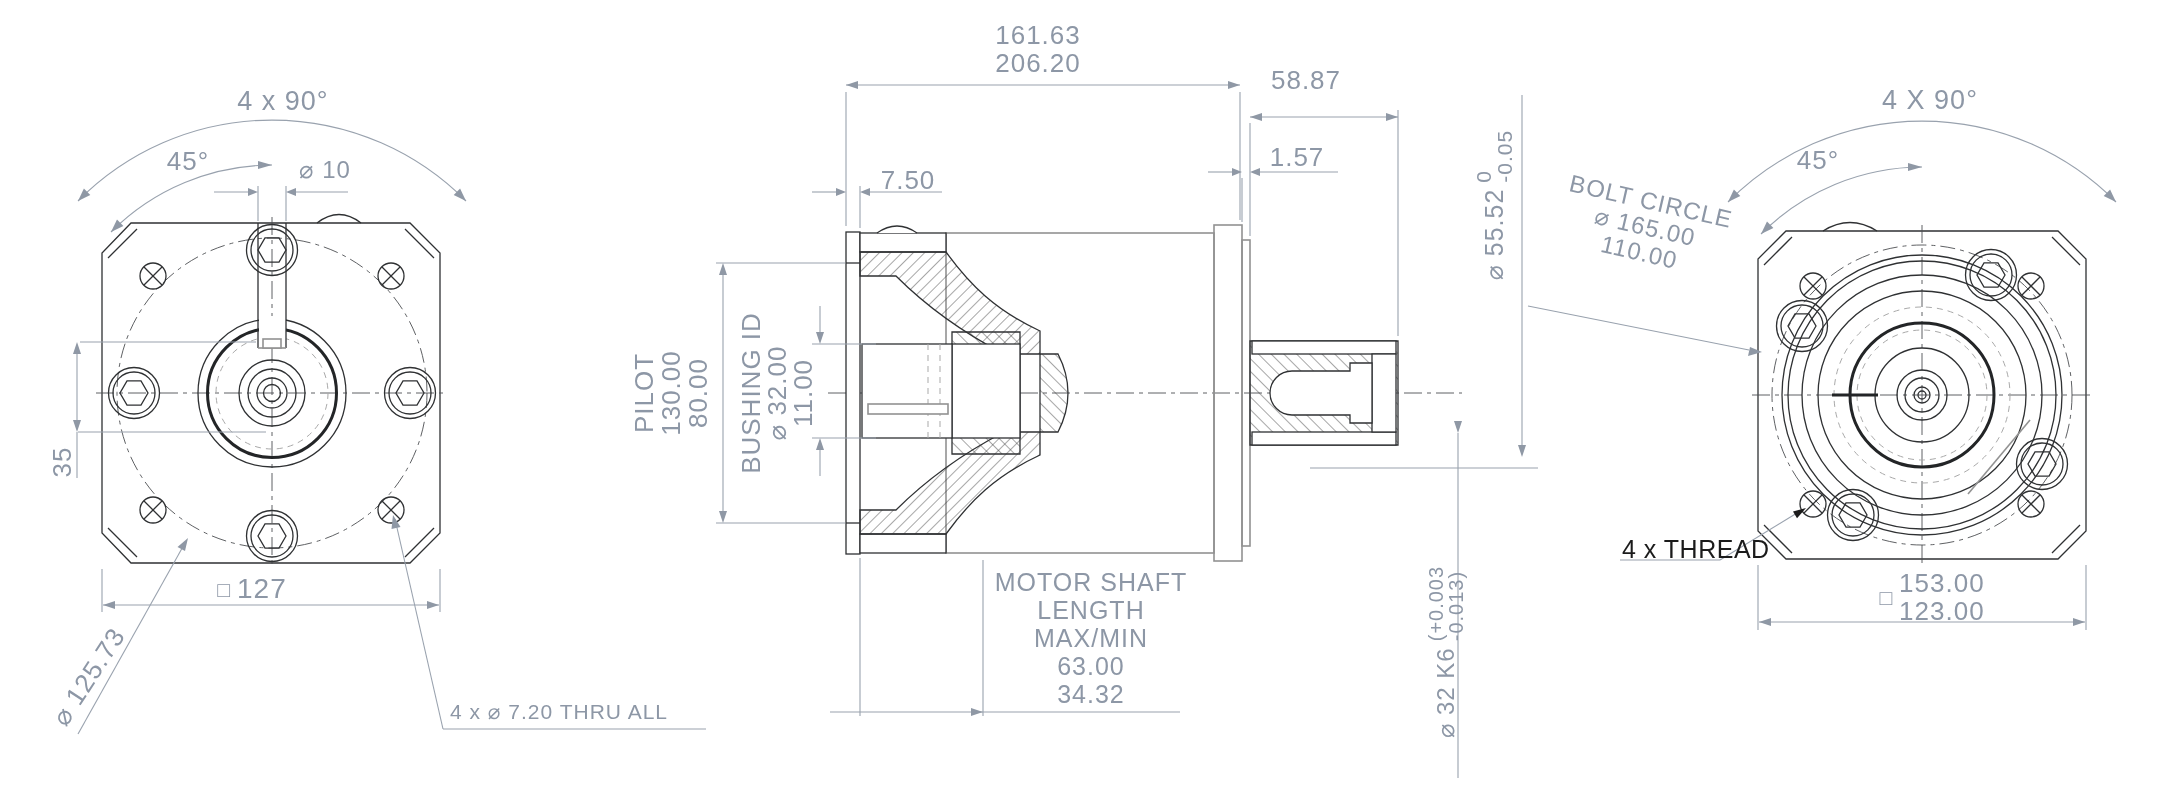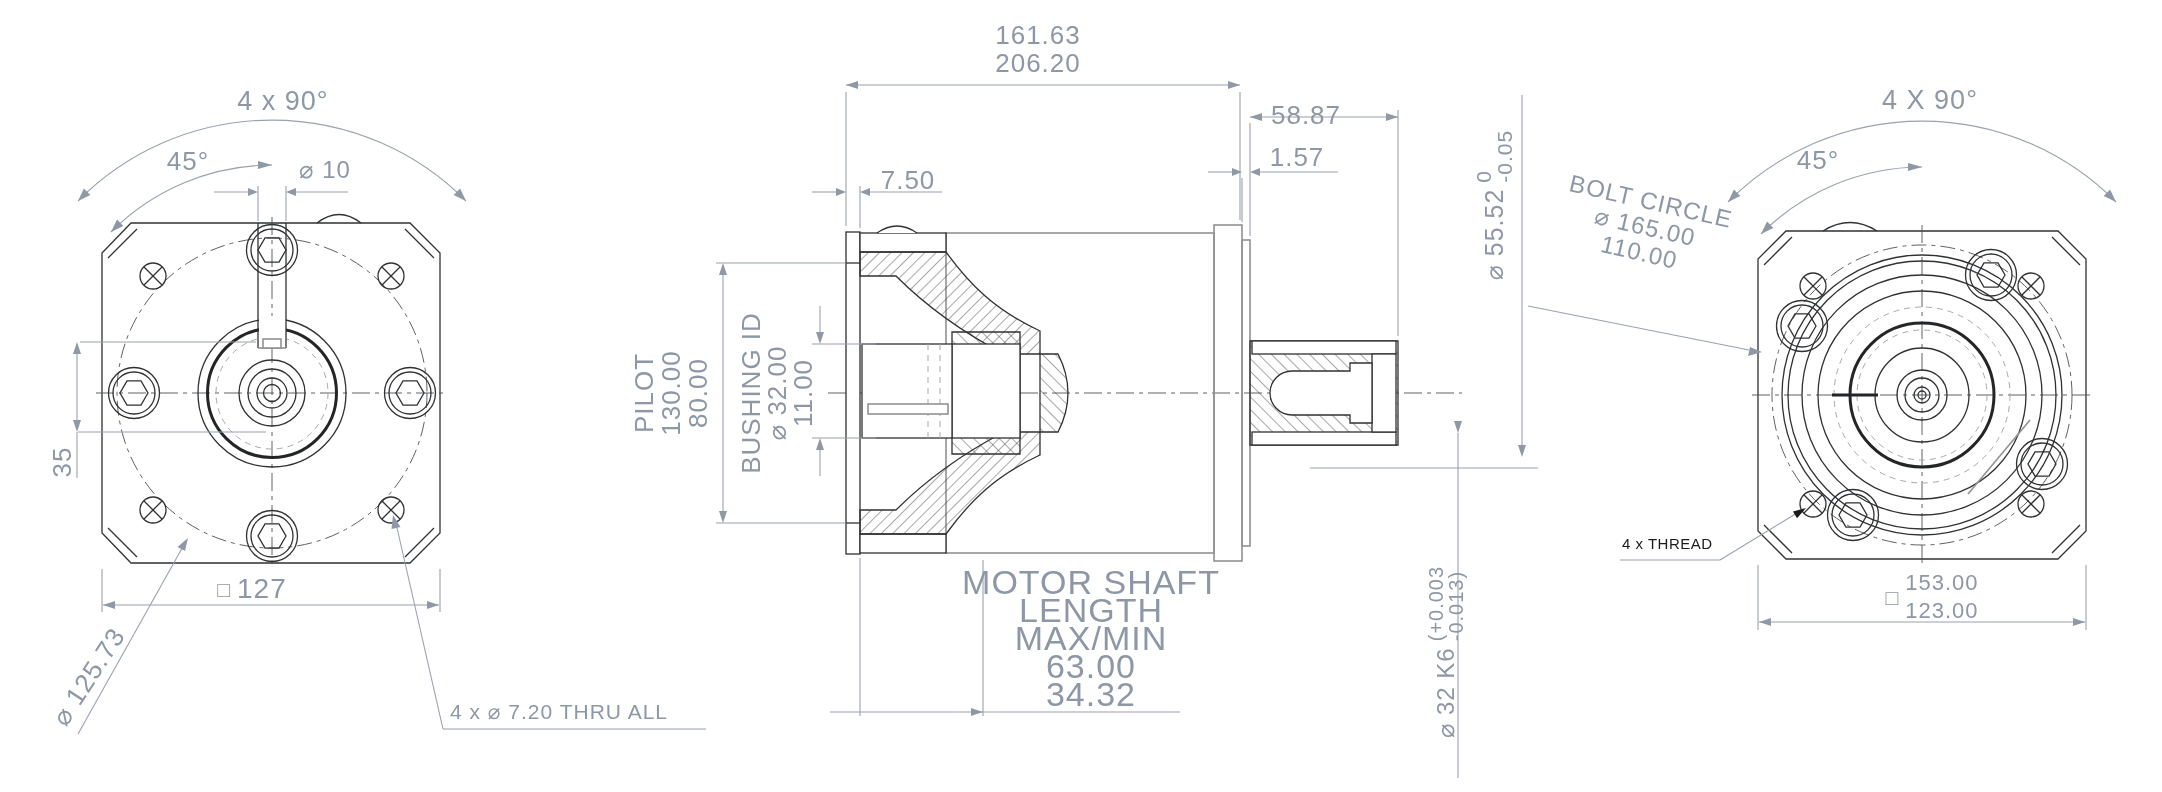--- a/index.html
+++ b/index.html
@@ -308,41 +308,41 @@
 <div class="lbl rot90" style="left:63px;top:462px;">35</div>
 <div class="lbl dimflex" style="left:252px;top:589px;font-size:28px;">
   <span class="sqsym">□</span>
   <span>127</span>
 </div>
 <div class="lbl" style="left:89px;top:677px;transform:translate(-50%,-50%) rotate(-57deg);">⌀ 125.73</div>
 <div class="lbl left" style="left:450px;top:701px;font-size:21px;">4 x ⌀ 7.20 THRU ALL</div>
 
 <div class="lbl" style="left:1038px;top:36px;">161.63</div>
 <div class="lbl" style="left:1038px;top:64px;">206.20</div>
-<div class="lbl" style="left:1306px;top:116px;">58.87</div>
+<div class="lbl" style="left:1306px;top:81px;">58.87</div>
 <div class="lbl" style="left:908px;top:181px;">7.50</div>
 <div class="lbl" style="left:1297px;top:158px;">1.57</div>
 <div class="lbl rot90 center" style="left:671px;top:393px;line-height:27px;">
   <div>PILOT</div>
   <div>130.00</div>
   <div>80.00</div>
 </div>
 <div class="lbl rot90 center" style="left:777px;top:393px;line-height:26px;">
   <div>BUSHING ID</div>
   <div>⌀ 32.00</div>
   <div>11.00</div>
 </div>
 <div class="lbl rot90 dimflex" style="left:1494px;top:205px;font-size:25px;">
   <span>⌀ 55.52</span>
   <span class="stack">
     <span>0</span>
     <span>-0.05</span>
   </span>
 </div>
-<div class="lbl center" style="left:1091px;top:638px;font-size:34px;line-height:28px;">
+<div class="lbl center" style="left:1091px;top:638px;font-size:25px;line-height:28px;">
   <div>MOTOR SHAFT</div>
   <div>LENGTH</div>
   <div>MAX/MIN</div>
   <div>63.00</div>
   <div>34.32</div>
 </div>
 <div class="lbl rot90 dimflex" style="left:1446px;top:652px;font-size:24px;">
   <span>⌀ 32 K6</span>
   <span class="stack" style="font-size:20px;">
     <span>(+0.003</span>
@@ -350,22 +350,22 @@
   </span>
 </div>
 
 <div class="lbl" style="left:1930px;top:100px;font-size:27px;">4 X 90°</div>
 <div class="lbl" style="left:1818px;top:161px;">45°</div>
 <div class="lbl center" style="left:1645px;top:227px;font-size:24px;line-height:26px;transform:translate(-50%,-50%) rotate(13deg);">
   <div>BOLT CIRCLE</div>
   <div>⌀ 165.00</div>
   <div>110.00</div>
 </div>
-<div class="lbl left black" style="left:1622px;top:536px;font-size:15px;">4 x THREAD</div>
+<div class="lbl left black" style="left:1622px;top:536px;font-size:25px;">4 x THREAD</div>
 <div class="lbl dimflex" style="left:1932px;top:597px;">
   <span class="sqsym">□</span>
-  <span class="stack" style="font-size:22px;line-height:28px;justify-content:space-between;">
+  <span class="stack" style="font-size:26px;line-height:28px;justify-content:space-between;">
     <span>153.00</span>
     <span>123.00</span>
   </span>
 </div>
 
 </div>
 
 </body></html>

